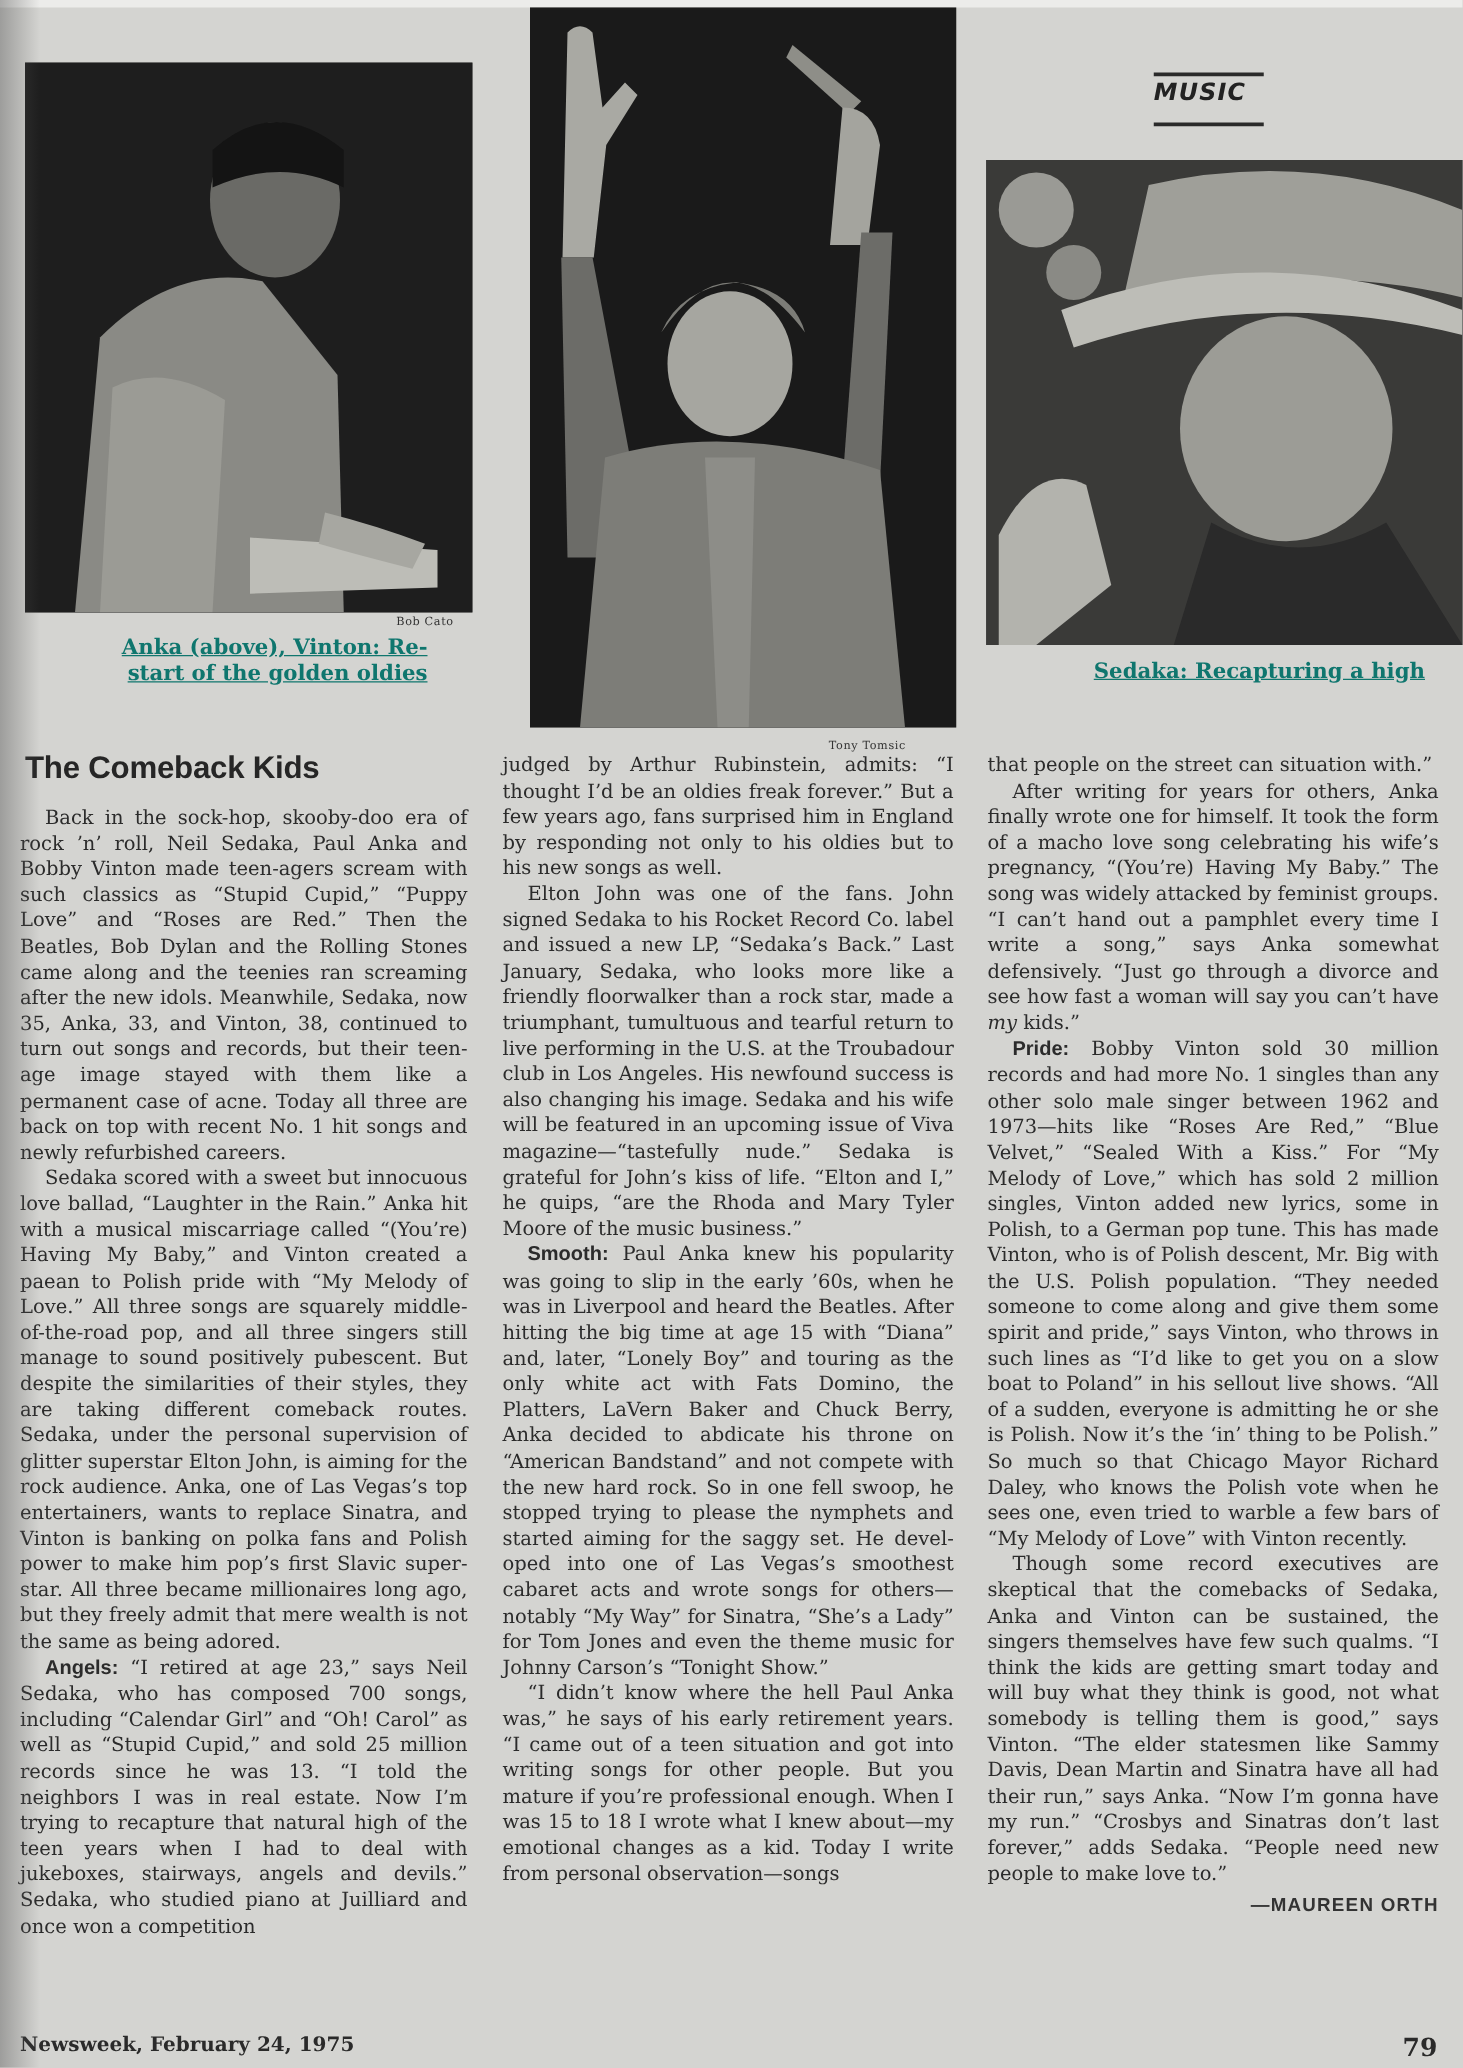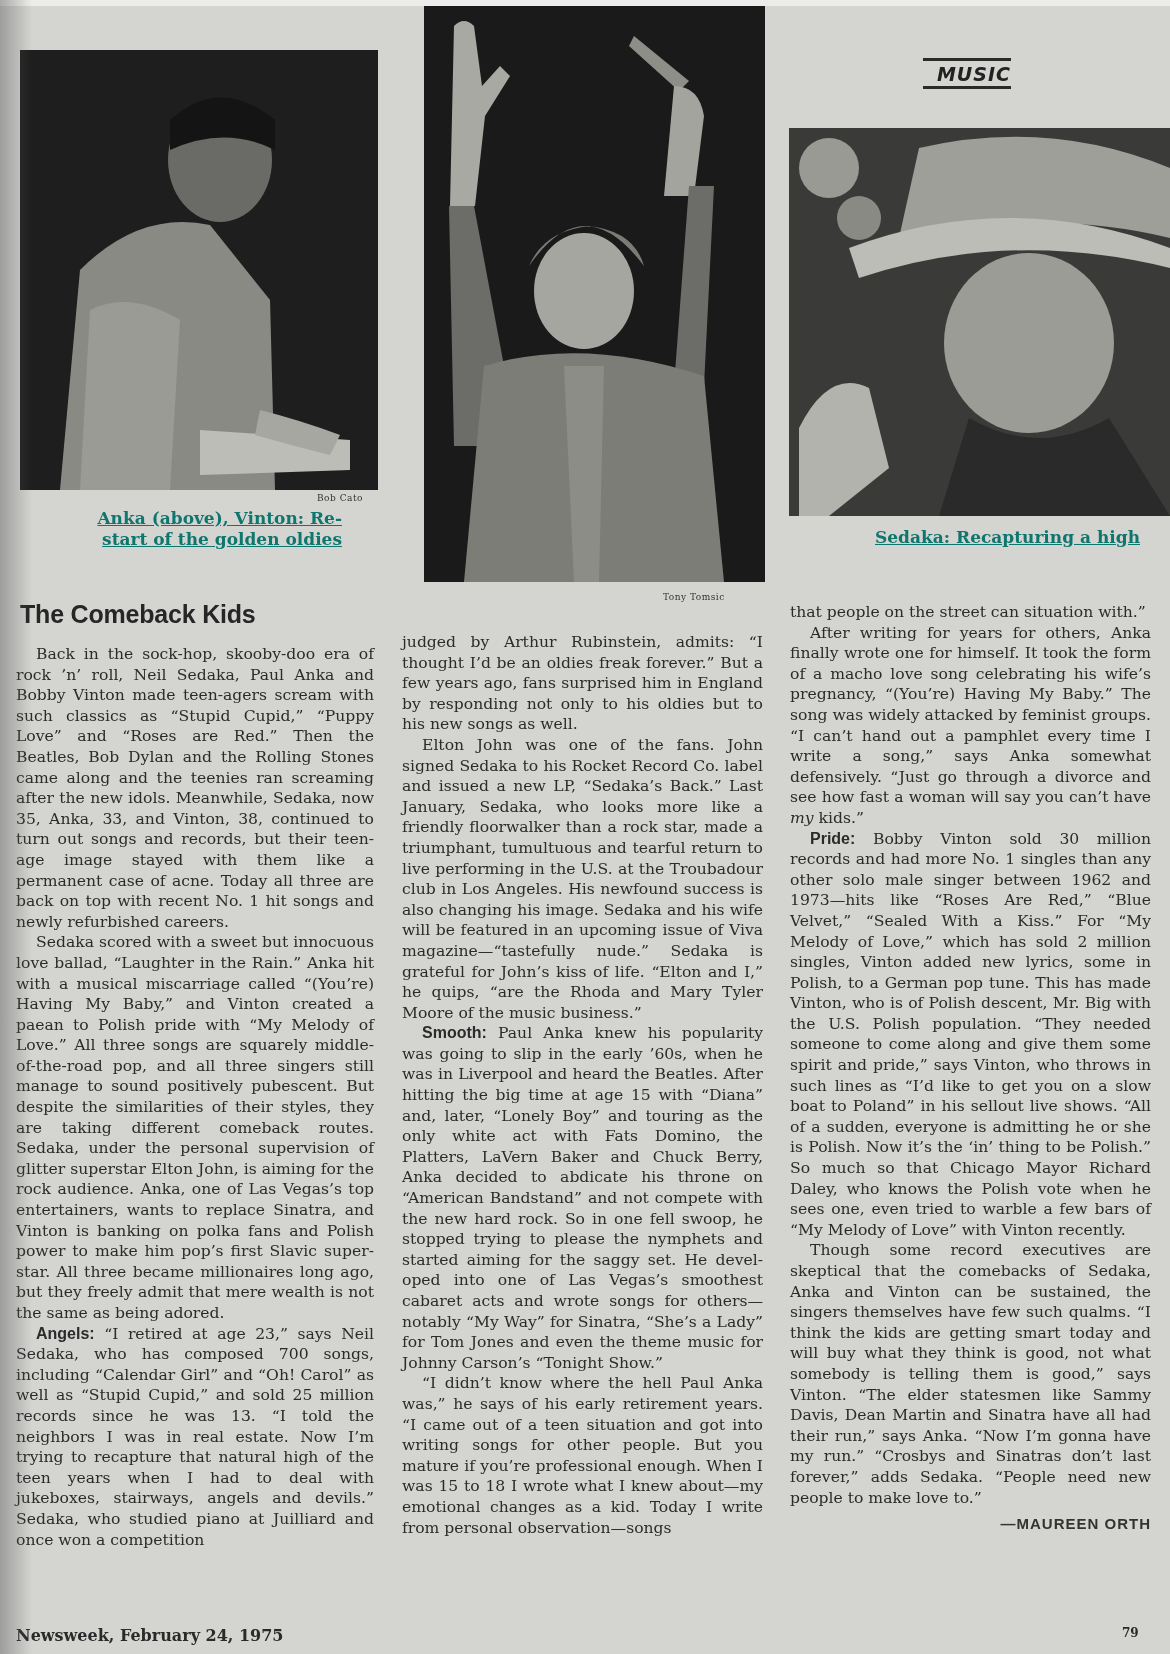--- a/index.html
+++ b/index.html
@@ -28,55 +28,55 @@
   }
   .caption {
     position:absolute; font-family:"DejaVu Serif", serif; font-weight:bold;
     font-size:17px; line-height:21px; color:#0f766e; text-align:right;text-decoration:underline;
   }
 
   
   .section-label {
     position:absolute; left:923px; top:58px; width:88px;
     border-top:3px solid #2a2a2a; border-bottom:3px solid #2a2a2a;
-    text-align:right; font-family:"DejaVu Sans", sans-serif; font-style:italic;
-    font-weight:bold; font-size:19px; letter-spacing:1px; padding:2px 0 1px;
+    text-align:left; font-family:"DejaVu Sans", sans-serif; font-style:italic;
+    font-weight:bold; font-size:19px; letter-spacing:1px; padding:2px 0 13px;
     color:#222;
   }
 
   
   .headline {
     position:absolute; left:20px; top:600px;
     font-family:"Liberation Sans", sans-serif; font-weight:bold; font-size:25px;
     color:#262626; letter-spacing:-0.2px;
   }
 
   
   .col {
     position:absolute; font-size:15.6px; line-height:20.6px;
     text-align:justify; hyphens:manual; color:#2b2b2b;
   }
   .col p { margin:0; text-indent:20px; }
   .col p.noindent { text-indent:0; }
   #col-1 { left:16px;  top:644px; width:358px; }
-  #col-2 { left:402px; top:602px; width:361px;margin-top:30px; }
+  #col-2 { left:402px; top:602px; width:361px; }
   #col-3 { left:790px; top:602px; width:361px; }
   .runin { font-family:"Liberation Sans", sans-serif; font-weight:bold; font-size:16px; }
   .byline {
     text-align:right; font-family:"Liberation Sans", sans-serif; font-weight:bold;
     font-size:15px; letter-spacing:1px; margin-top:6px; color:#333;
   }
 
   .footer-left {
     position:absolute; left:16px; top:1626px;
     font-family:"DejaVu Serif", serif; font-weight:bold; font-size:16px; color:#2a2a2a;
   }
   .footer-right {
     position:absolute; left:1122px; top:1626px;
-    font-family:"DejaVu Serif", serif; font-weight:bold; font-size:12px; color:#2a2a2a;
+    font-family:"DejaVu Serif", serif; font-weight:bold; font-size:20px; color:#2a2a2a;
   }
 </style>
 </head>
 <body>
 
 <div class="top-strip"></div>
 
 <div class="section-label">MUSIC</div>
 
 <div class="photo" id="photo-anka">

